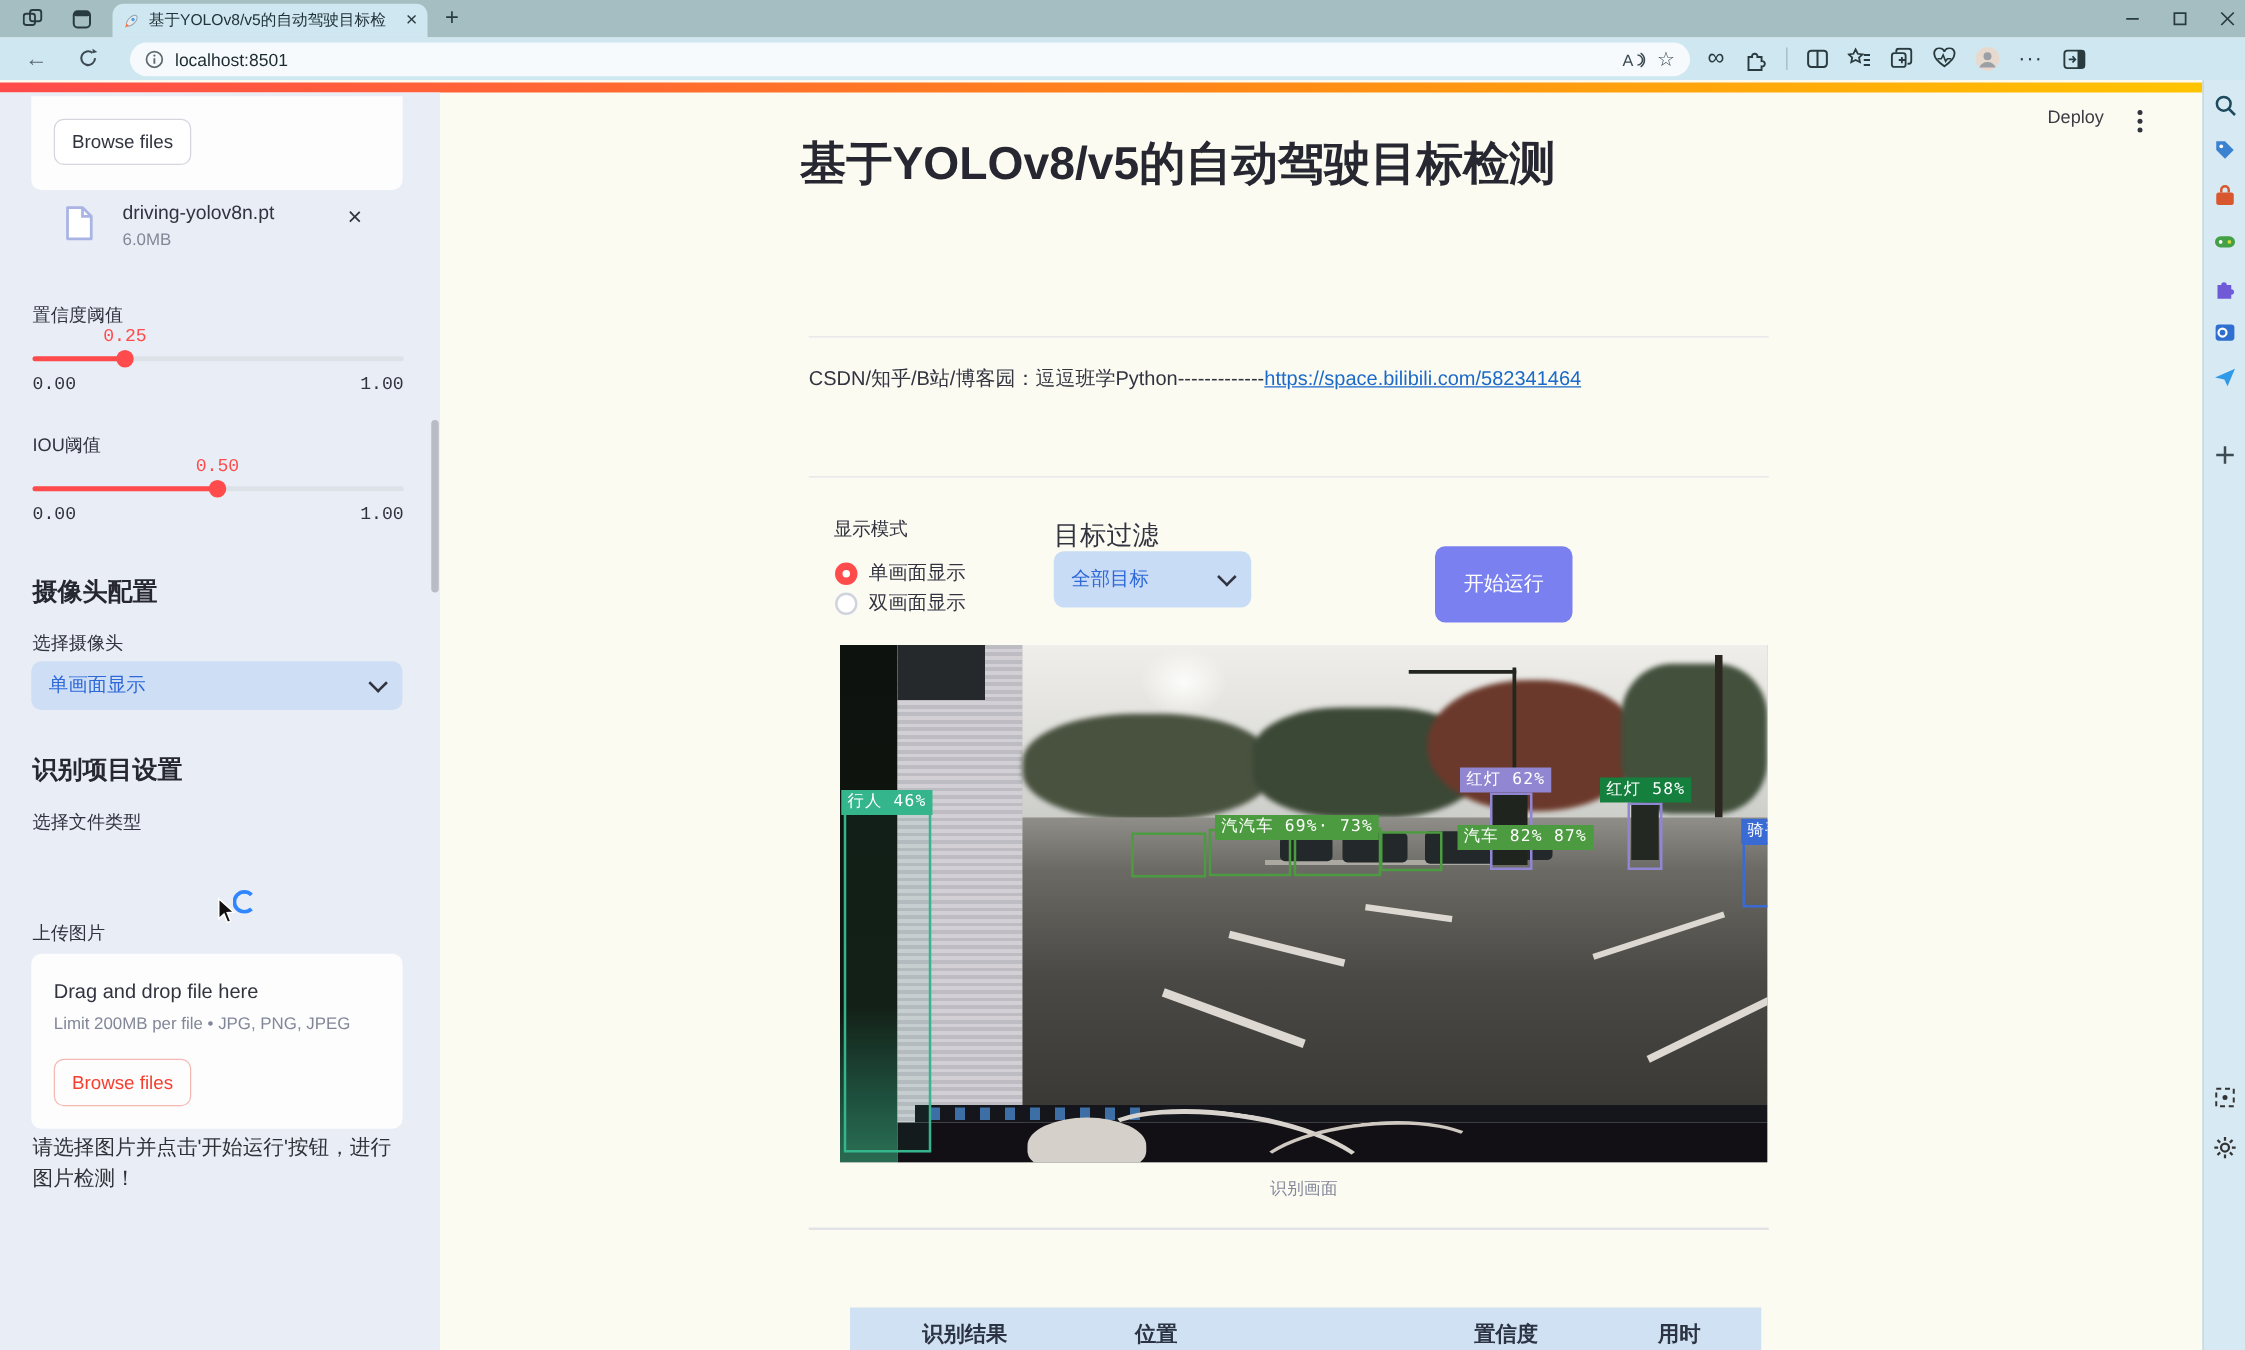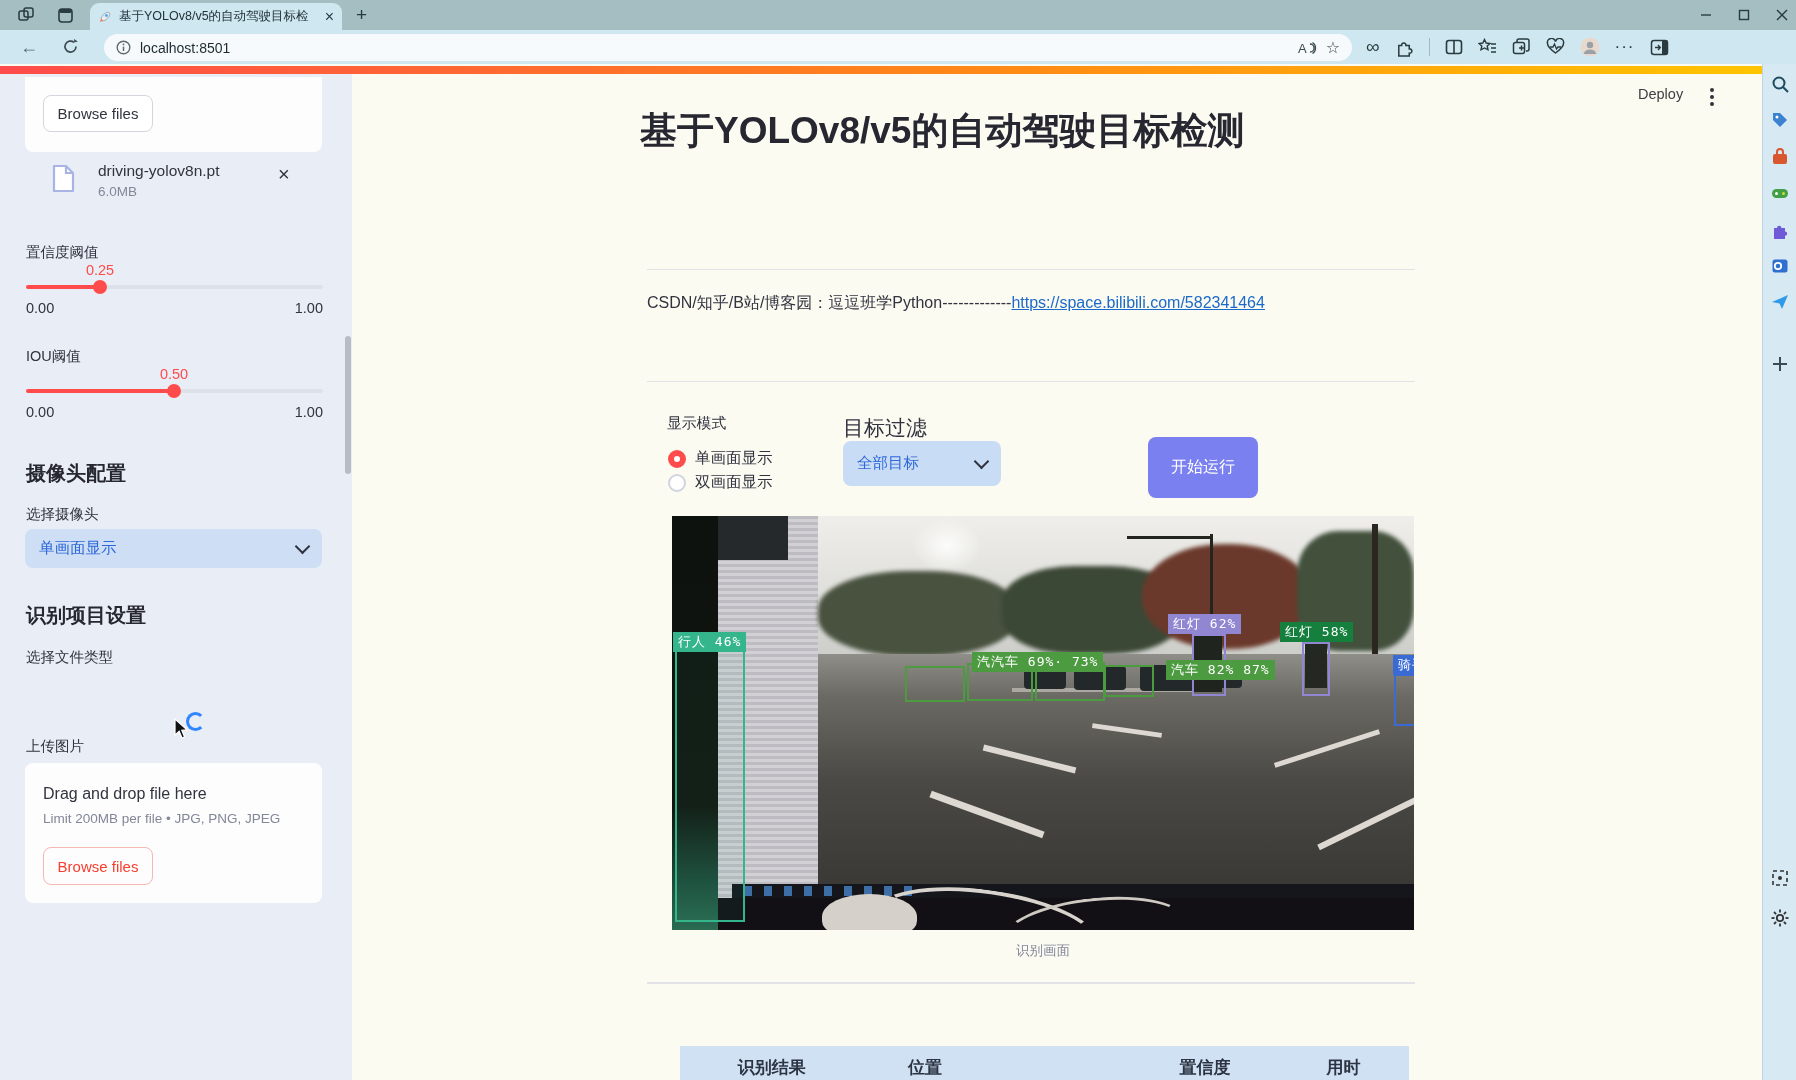--- a/index.html
+++ b/index.html
@@ -20,21 +20,21 @@
   #tb-right{position:absolute;left:1366px;top:30px;height:34px;display:flex;align-items:center;gap:15px;}
   .sep{width:1px;height:18px;background:#9fb9c2;}
   #winctl{position:absolute;right:8px;top:0;height:30px;display:flex;align-items:center;gap:26px;}
   
   #appbg{position:absolute;left:0;top:64px;width:1762px;height:1016px;background:#fcfbf2;}
   #deco{position:absolute;left:0;top:66px;width:1762px;height:8px;
         background:linear-gradient(90deg,#ff4b4b,#ff8717 55%,#ffc400);}
   #sidebar{position:absolute;left:0;top:74px;width:352px;height:1006px;background:#e9eef6;overflow:hidden;}
   .sb-label{font-size:14.5px;color:#31333F;}
   .sb-h{font-size:20px;font-weight:bold;color:#262730;}
-  .mono{font-family:Liberation Sans, sans-serif;}
+  .mono{font-family:Liberation Mono, monospace;}
   .selectbox{background:#cddef5;border-radius:8px;display:flex;align-items:center;
         padding:0 14px;box-sizing:border-box;justify-content:space-between;}
   .selectbox .val{color:#2e68d9;font-size:15.5px;}
   .chev{width:9px;height:9px;border-right:2px solid #31333F;border-bottom:2px solid #31333F;
         transform:rotate(45deg);margin-top:-4px;}
   .track{height:4px;border-radius:2px;background:#dde1e8;}
   .fill{height:4px;border-radius:2px;background:#ff4b4b;}
   .thumb{width:14px;height:14px;border-radius:50%;background:#ff4b4b;}
   .slval{color:#ff4b4b;font-size:14.5px;text-align:center;}
   .minmax{display:flex;justify-content:space-between;font-size:14.5px;color:#31333F;}
@@ -251,20 +251,21 @@
         <path d="M1,1 L1,17 L5.2,13.3 L8,20 L10.6,18.9 L7.8,12.2 L13,11.8 z" fill="#111" stroke="#fff" stroke-width="1.2"></path>
       </svg>
   </span>
 
   <span class="abs sb-label" style="left:26px;top:663px">上传图片</span>
   <div class="card abs" style="left:25px;top:689px;width:297px;height:140px">
     <span class="abs" style="left:18px;top:22px;font-size:16px;color:#31333F">Drag and drop file here</span>
     <span class="abs" style="left:18px;top:48px;font-size:13.5px;color:#828798">Limit 200MB per file • JPG, PNG, JPEG</span>
     <button class="btn-red abs" style="left:18px;top:84px;width:110px;height:38px">Browse files</button>
   </div>
+  <p class="abs" style="left:26px;top:832px;width:300px;margin:0;font-size:16.5px;line-height:25px;color:#2f3138">请选择图片并点击'开始运行'按钮，进行图片检测！</p>
 
   <div class="abs" style="left:345px;top:262px;width:6px;height:138px;background:#b9bcc4;border-radius:3px"></div>
 </div>
 
 <div id="main">
   <span class="abs" style="left:1286px;top:22px;font-size:14.5px;color:#3c3c44">Deploy</span>
   <span class="abs" style="left:1358px;top:24px;display:flex;flex-direction:column;gap:3px">
     <i style="width:4px;height:4px;border-radius:50%;background:#31333F"></i>
     <i style="width:4px;height:4px;border-radius:50%;background:#31333F"></i>
     <i style="width:4px;height:4px;border-radius:50%;background:#31333F"></i>

